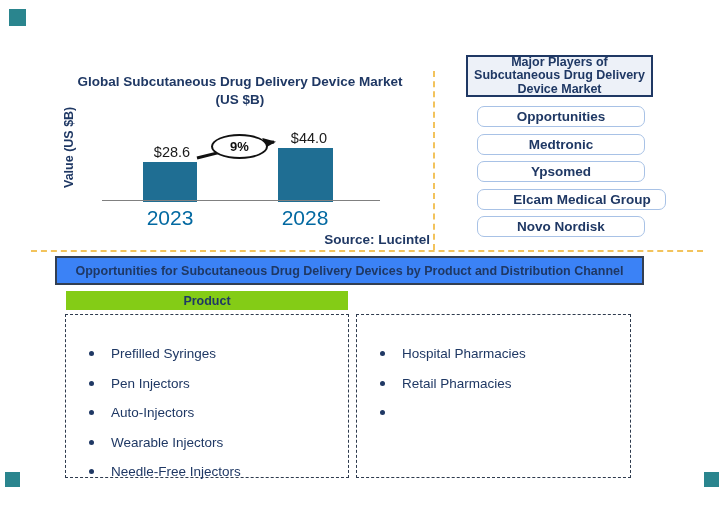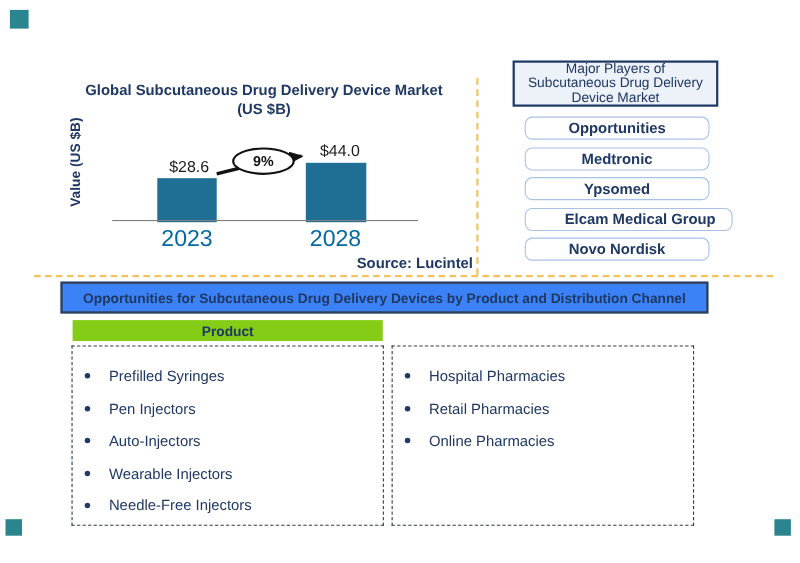--- a/index.html
+++ b/index.html
@@ -40,21 +40,21 @@
   .source-note{left:230px;top:232px;width:200px;text-align:right;
     font-size:13.5px;font-weight:bold;color:#1F3864;}
 
   
   .divider-v{left:433px;top:71px;height:179px;width:0;border-left:2px dashed #F2C35C;}
   .divider-h{left:31px;top:250px;width:672px;height:0;border-top:2px dashed #F2C35C;}
 
   
   .mp-header{left:466px;top:55px;width:187px;height:42px;border:2px solid #1F3864;background:#EDF1F8;
     display:flex;flex-direction:column;align-items:center;justify-content:center;
-    font-size:12.5px;font-weight:normal;line-height:13.5px;color:#1F3864;text-align:center;box-sizing:border-box;}
+    font-size:12.5px;font-weight:bold;line-height:13.5px;color:#1F3864;text-align:center;box-sizing:border-box;}
   .player-card{left:477px;width:166px;height:19px;border:1.5px solid #A8C2E6;border-radius:7px;
     background:#ffffff;display:flex;align-items:center;justify-content:center;
     font-size:13.5px;font-weight:600;color:#1F3864;box-sizing:content-box;}
   #player-0{top:106px;} #player-1{top:134px;} #player-2{top:161px;}
   #player-3{top:189px;padding-left:21px;} #player-4{top:216px;}
 
   
   .banner{left:55px;top:256px;width:589px;height:29px;border:2px solid #333F52;background:#3b82f6;
     display:flex;align-items:center;justify-content:center;box-sizing:border-box;
     font-size:12.5px;font-weight:bold;color:#1F3864;white-space:nowrap;}
@@ -62,21 +62,21 @@
   
   .col-header{top:291px;height:19px;background:#84cc16;display:flex;align-items:center;justify-content:center;
     font-size:12.5px;font-weight:bold;color:#1F3864;}
   #product-header{left:66px;width:282px;}
   #dist-header{left:356px;width:281px;}
 
   
   .list-box{top:314px;height:164px;border:1.5px dashed #2E3B4E;background:#ffffff;box-sizing:border-box;}
   #product-box{left:65px;width:284px;}
   #dist-box{left:356px;width:275px;}
-  .list{margin:0;padding:12px 0 0 0;list-style:none;}
+  .list{margin:12px;padding:12px 0 0 0;list-style:none;}
   .list li{position:relative;height:29.5px;display:flex;align-items:center;
     padding-left:33px;font-size:13.5px;color:#1F3864;}
   .bullet{position:absolute;left:11px;top:50%;margin-top:-2.5px;width:5px;height:5px;
     border-radius:50%;background:#1F3864;}
 </style>
 </head>
 <body>
 
 <div id="canvas">
 
@@ -158,18 +158,17 @@
       <li>
           <span class="bullet"></span>
           <span>Hospital Pharmacies</span>
         </li>
       <li>
           <span class="bullet"></span>
           <span>Retail Pharmacies</span>
         </li>
       <li>
           <span class="bullet"></span>
-          <span>Online Pharmacies</span>
         </li>
     </ul>
   </div>
 
 </div>
 
 </body></html>

